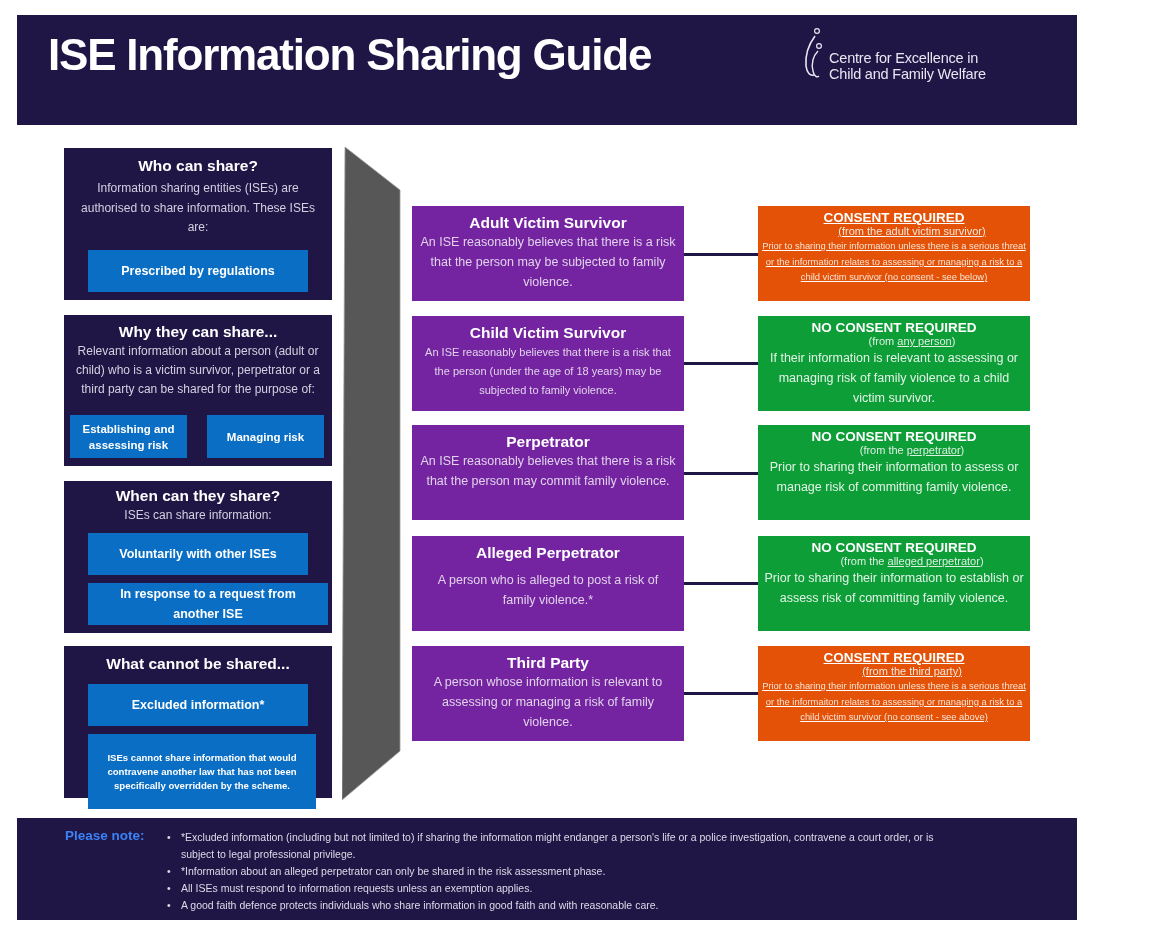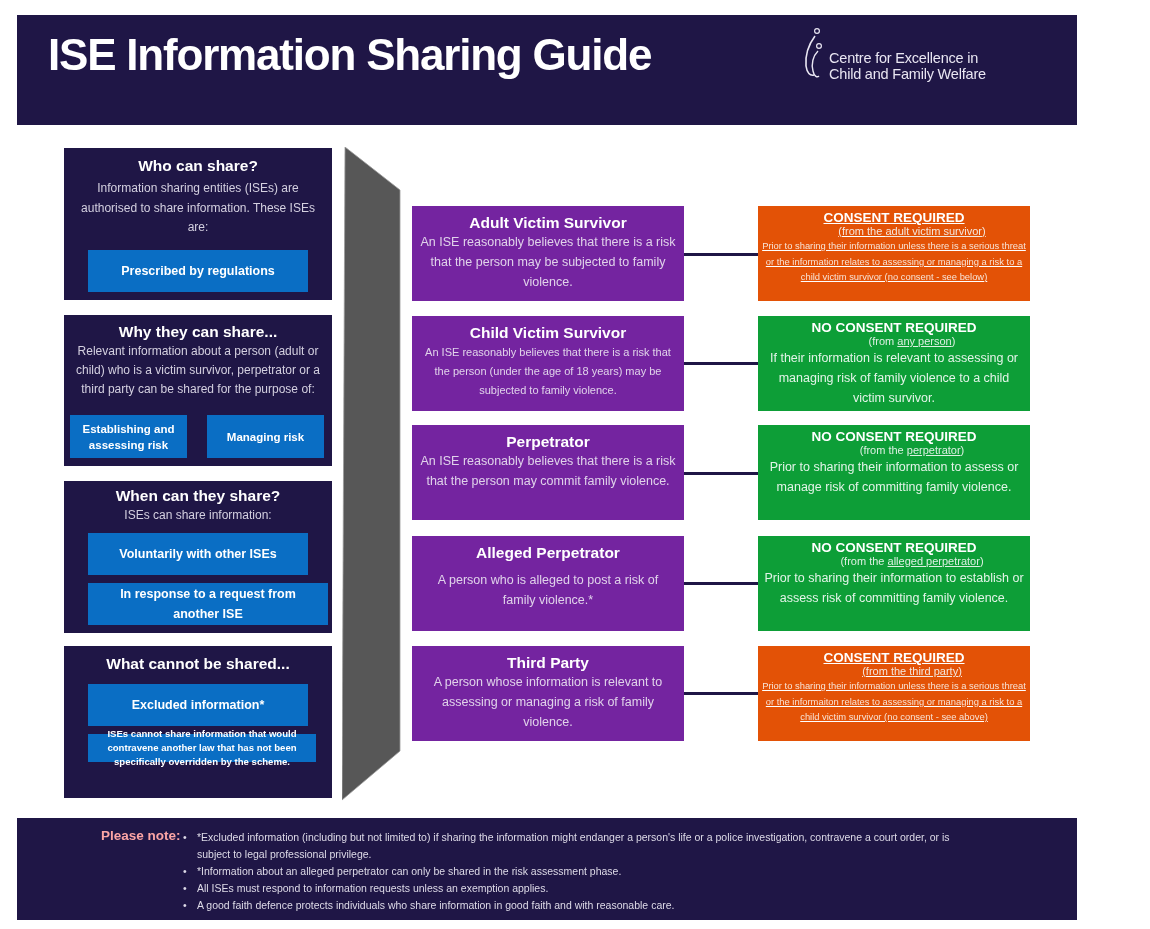--- a/index.html
+++ b/index.html
@@ -39,22 +39,22 @@
   .cbox.green { background: #0d9e37; }
   .cb-title { font-size: 13.5px; font-weight: bold; color: #fff; margin-top: 4px; line-height: 15px; }
   .cb-from { font-size: 11px; line-height: 13px; color: #f4e7de; margin-left: 36px; }
   .cbox.green .cb-from { color: #dcf0e2; }
   .cb-from u { text-decoration: underline; }
   .cb-body-small { font-size: 9.4px; line-height: 15.5px; color: #f8e3d6; padding: 0 4px; }
   .cb-body-large { font-size: 12.5px; line-height: 20px; color: #e3f4e8; padding: 0 6px; }
 
   
   #footer { left: 17px; top: 818px; width: 1060px; height: 102px; }
-  #note-label { left: 48px; top: 10px; font-size: 13.5px; font-weight: bold; color: #fca5a5; margin-left: 36px; }
-  #note-list { left: 166px; top: 11px; width: 900px; margin: 0; padding: 0 0 0 14px; list-style: none; }
+  #note-label { left: 48px; top: 10px; font-size: 13.5px; font-weight: bold; color: #3b82f6; }
+  #note-list { left: 150px; top: 11px; width: 900px; margin: 0; padding: 0 0 0 14px; list-style: none; }
   #note-list li { font-size: 10.5px; line-height: 17px; color: #dedbe8; position: relative; }
   #note-list li::before { content: "•"; position: absolute; left: -14px; top: 0; color: #dedbe8; }
   #note-list li.wrap { width: 760px; }
 </style>
 </head>
 <body>
 
 <div id="header" class="abs navy"></div>
 <div id="title" class="abs">ISE Information Sharing Guide</div>
 <div id="logo" class="abs">
@@ -86,21 +86,21 @@
 <div class="abs lpanel" style="top:481px;height:152px;">
   <div class="lp-title" style="margin-top:6px;">When can they share?</div>
   <div class="lp-body" style="margin-top:1px;">ISEs can share information:</div>
   <div class="lbtn" style="left:24px;top:52px;width:220px;height:42px;">Voluntarily with other ISEs</div>
   <div class="lbtn" style="left:24px;top:102px;width:220px;height:42px;padding:0 10px;">In response to a request from another ISE</div>
 </div>
 
 <div class="abs lpanel" style="top:646px;height:152px;">
   <div class="lp-title" style="margin-top:9px;">What cannot be shared...</div>
   <div class="lbtn" style="left:24px;top:38px;width:220px;height:42px;">Excluded information*</div>
-  <div class="lbtn" style="left:24px;top:88px;width:220px;height:28px;font-size:9.6px;line-height:14px;padding:0 4px;">ISEs cannot share information that would contravene another law that has not been specifically overridden by the scheme.</div>
+  <div class="lbtn" style="left:24px;top:88px;width:220px;height:59px;font-size:9.6px;line-height:14px;padding:8px 4px;">ISEs cannot share information that would contravene another law that has not been specifically overridden by the scheme.</div>
 </div>
 
 <svg id="arrow" class="abs" viewBox="0 0 60 655">
   <polygon points="3,0 58,43 58,604 0,653" fill="#575757" stroke="#9a9a9a" stroke-width="0.8"></polygon>
 </svg>
 
 <div class="abs pbox" style="top:206px;">
   <div class="pb-title">Adult Victim Survivor</div>
   <div class="pb-body">An ISE reasonably believes that there is a risk that the person may be subjected to family violence.</div>
 </div>

